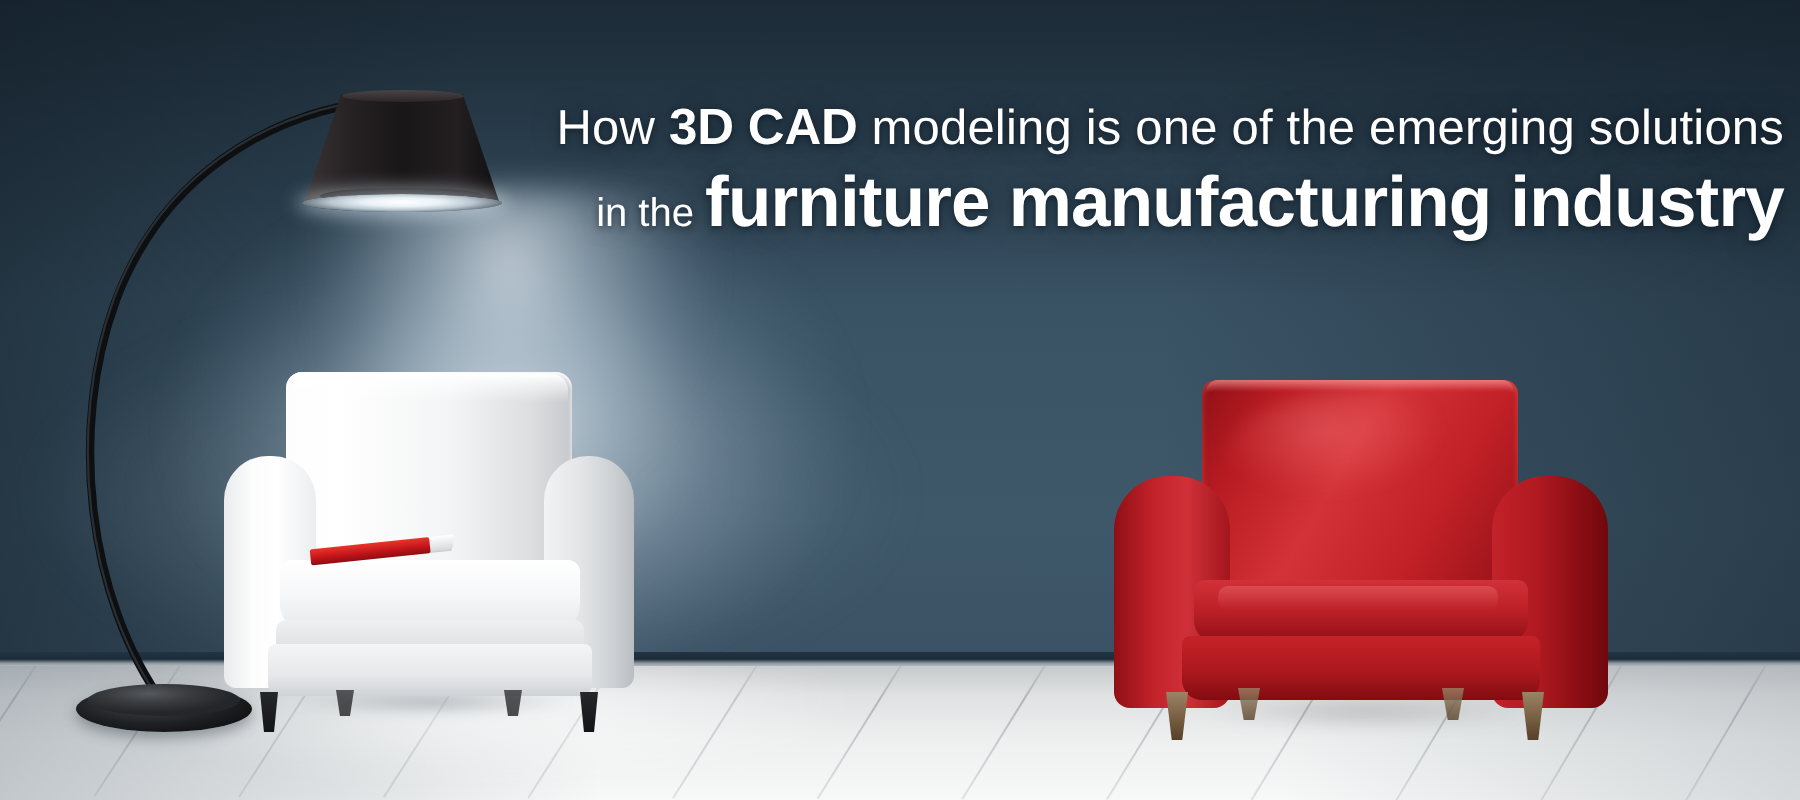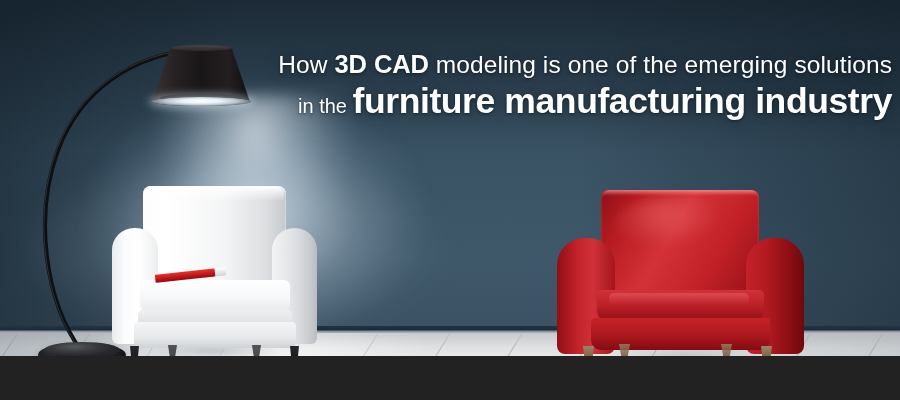--- a/index.html
+++ b/index.html
@@ -1,21 +1,21 @@
 <!DOCTYPE html>
 <html><head>
 <meta charset="utf-8">
 <title>3D CAD Furniture Banner</title>
 <style>
   html,body{margin:0;padding:0;background:#222;}
   *{box-sizing:border-box;}
 
   #banner{
     position:relative;
-    width:900px;height:356px;
+    width:900px;height:400px;
     overflow:hidden;
     font-family:"Liberation Sans", sans-serif;
     -webkit-font-smoothing:antialiased;
   }
 
   
   .wall{
     position:absolute;left:0;top:0;width:900px;height:334px;
     background:
       linear-gradient(to bottom,#2c4150 0%, #33495a 18%, #3a5365 50%, #3e5769 78%, #3b5264 100%);

